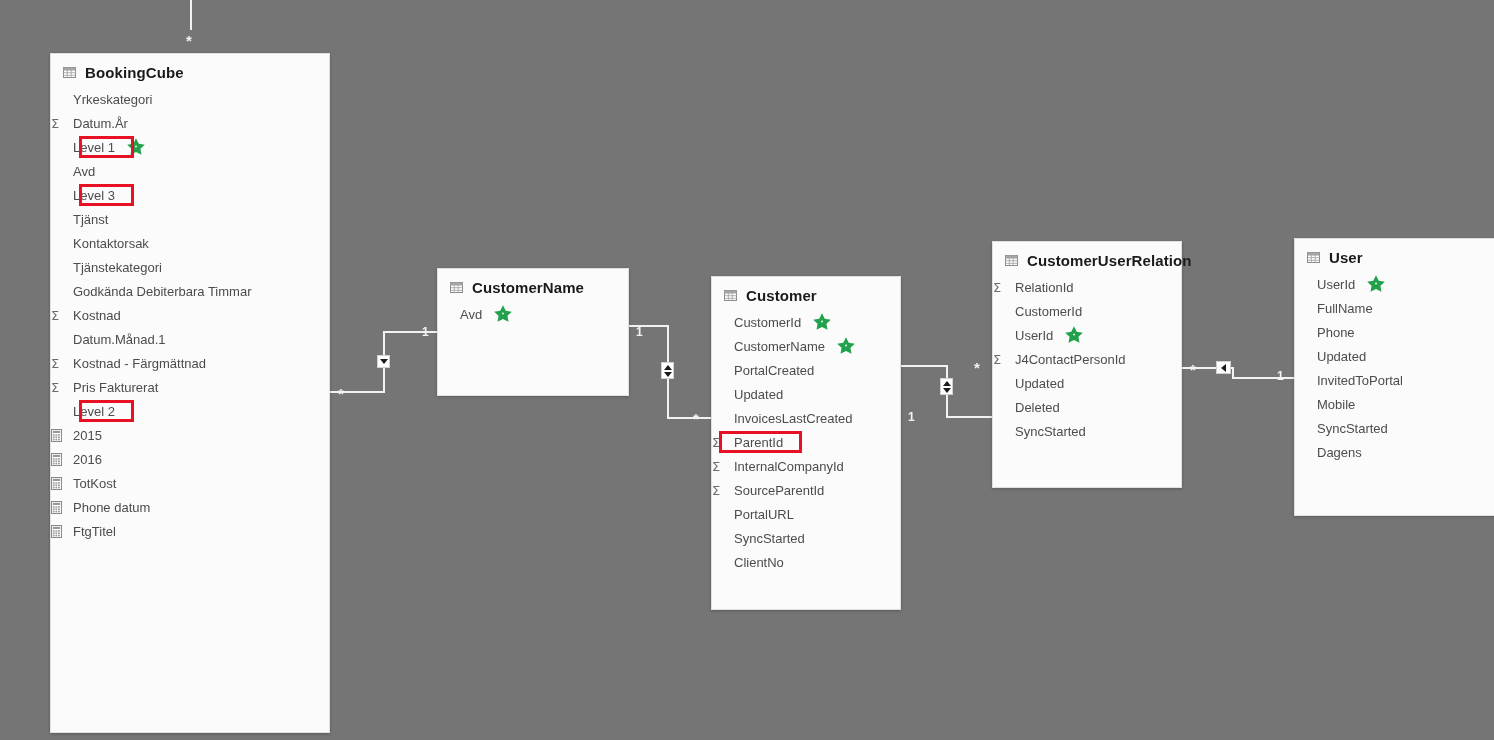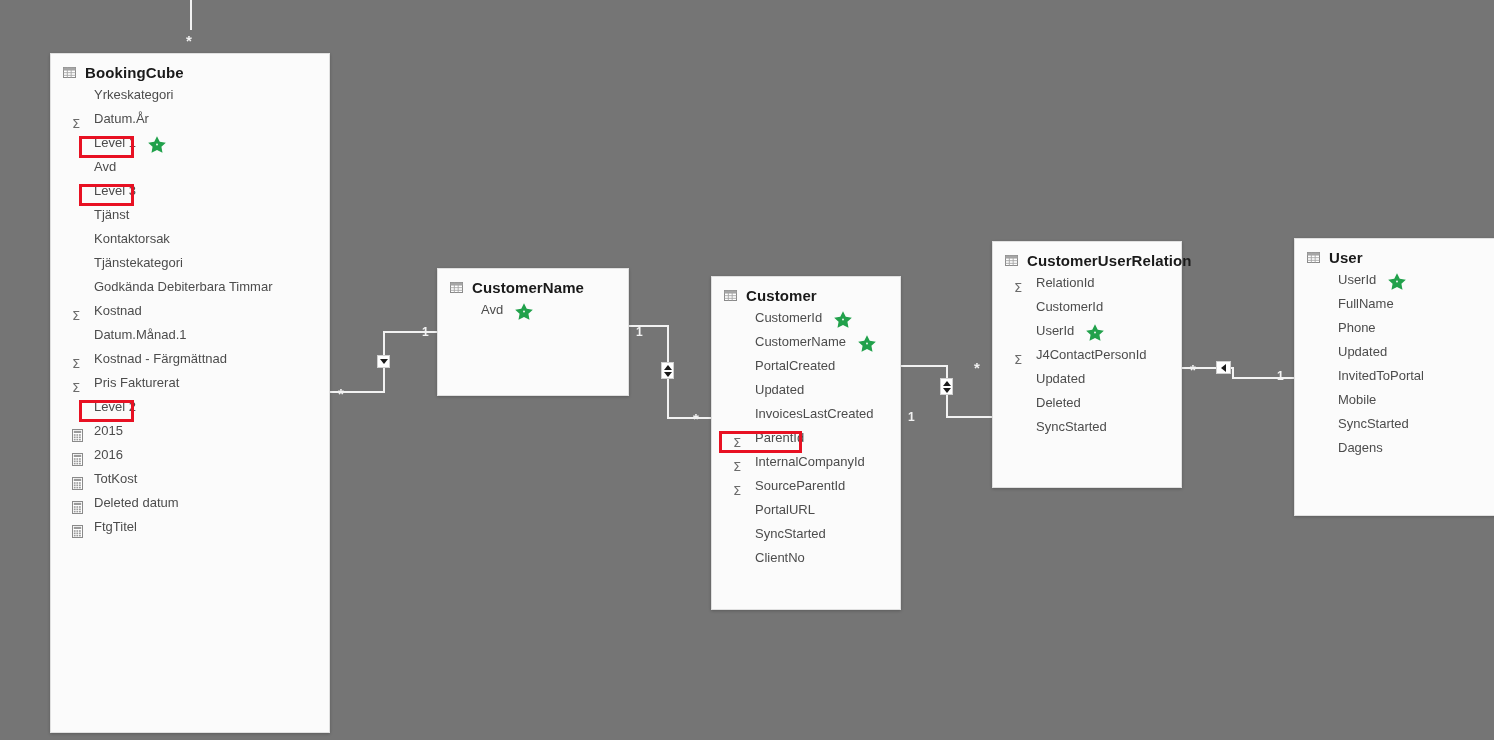--- a/index.html
+++ b/index.html
@@ -46,22 +46,23 @@
     margin-right: 9px;
     flex: 0 0 auto;
     display: block;
   }
 
   .field-list {
     padding: 2px 0 8px 0;
   }
   .field-row {
     display: flex;
+    align-items: center;
     height: 24px;
-    padding-left: 21px;
+    padding-left: 0;
     position: relative;
   }
   .field-icon-slot {
     width: 20px;
     flex: 0 0 20px;
     display: flex;
     align-items: center;
     justify-content: flex-start;
   }
   .field-label {
@@ -333,21 +334,21 @@
                 <rect x="4.4" y="5.2" width="1.8" height="1.6" fill="#9a9a9a"></rect>
                 <rect x="7" y="5.2" width="1.8" height="1.6" fill="#9a9a9a"></rect>
                 <rect x="1.8" y="7.5" width="1.8" height="1.6" fill="#9a9a9a"></rect>
                 <rect x="4.4" y="7.5" width="1.8" height="1.6" fill="#9a9a9a"></rect>
                 <rect x="7" y="7.5" width="1.8" height="1.6" fill="#9a9a9a"></rect>
                 <rect x="1.8" y="9.8" width="1.8" height="1.6" fill="#9a9a9a"></rect>
                 <rect x="4.4" y="9.8" width="1.8" height="1.6" fill="#9a9a9a"></rect>
                 <rect x="7" y="9.8" width="1.8" height="1.6" fill="#9a9a9a"></rect>
               </svg>
             </span>
-            <span class="field-label">Deleted datum</span>
+            <span class="field-label">Phone datum</span>
           </div>
           <div class="field-row">
             <span class="field-icon-slot">
               <svg class="calc-icon" viewBox="0 0 11 13">
                 <rect x="0.5" y="0.5" width="10" height="12" fill="#ffffff" stroke="#8a8a8a"></rect>
                 <rect x="1.8" y="1.8" width="7.4" height="2.2" fill="#9a9a9a"></rect>
                 <rect x="1.8" y="5.2" width="1.8" height="1.6" fill="#9a9a9a"></rect>
                 <rect x="4.4" y="5.2" width="1.8" height="1.6" fill="#9a9a9a"></rect>
                 <rect x="7" y="5.2" width="1.8" height="1.6" fill="#9a9a9a"></rect>
                 <rect x="1.8" y="7.5" width="1.8" height="1.6" fill="#9a9a9a"></rect>

